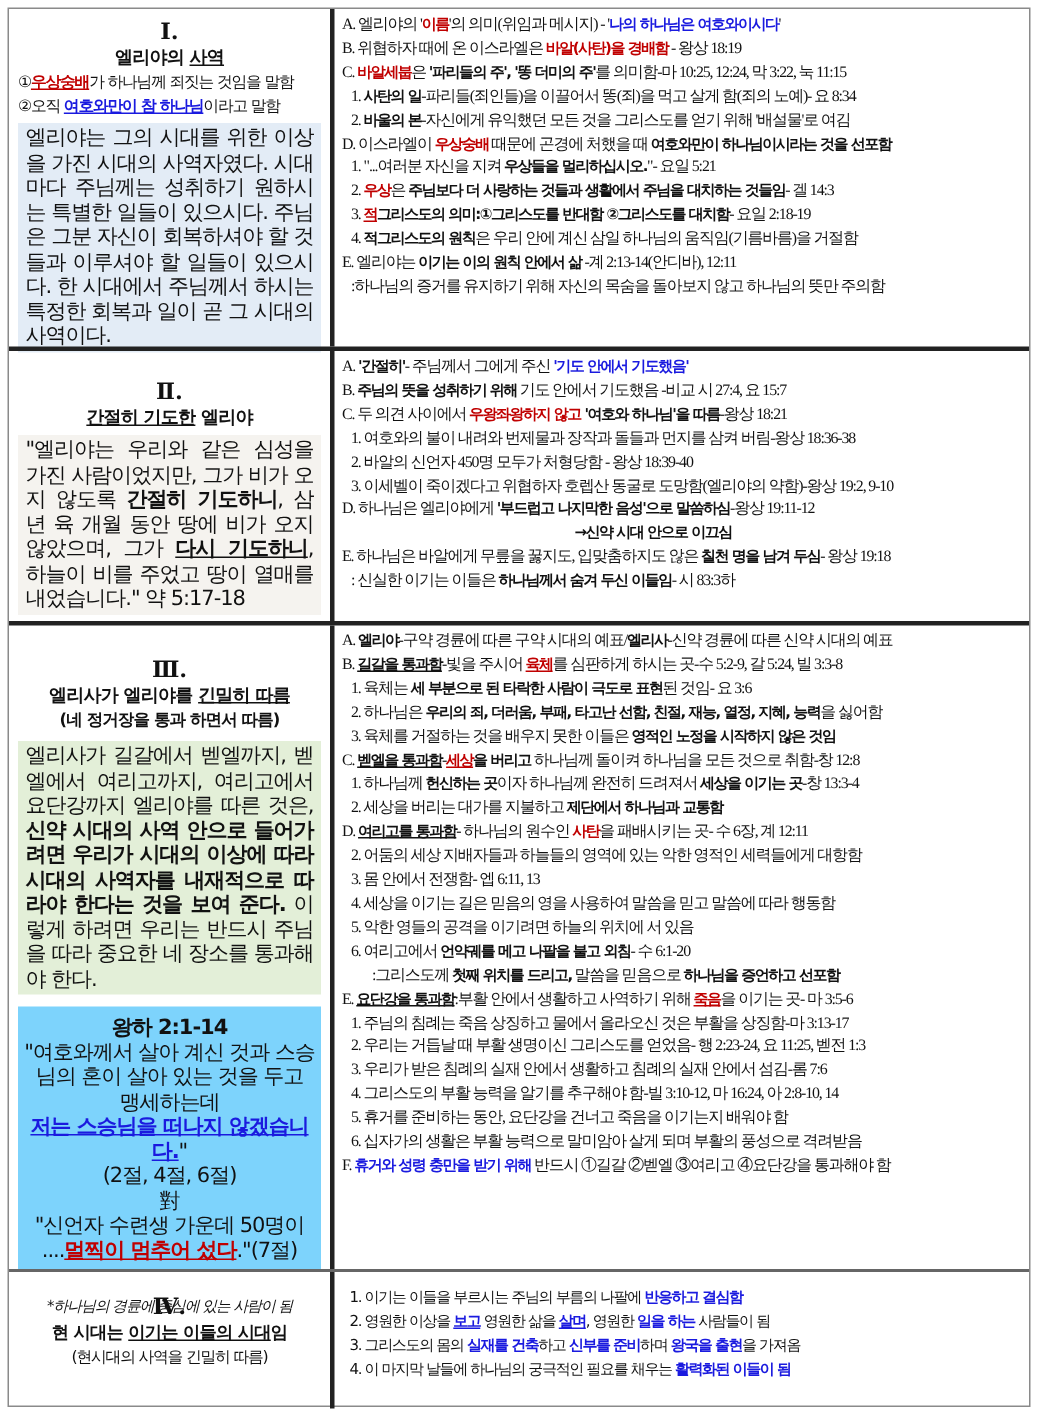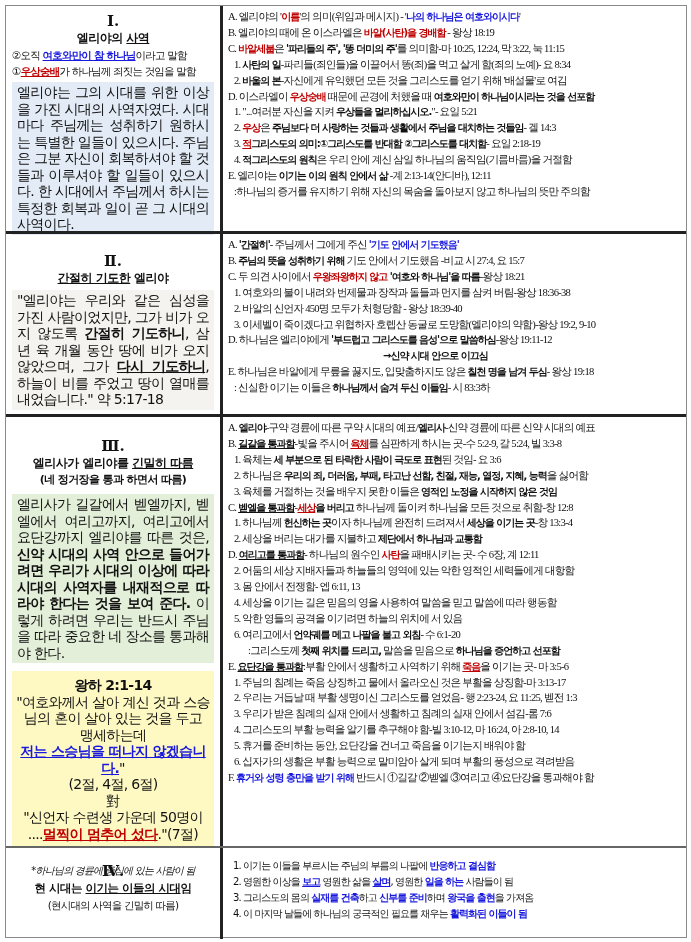--- a/index.html
+++ b/index.html
@@ -25,21 +25,21 @@
   .ssub { text-align: center; font-weight: bold; font-size: 11px; line-height: 16px; letter-spacing: -0.6px; }
   .u { text-decoration: underline; }
   .pt { font-size: 10.5px; line-height: 16px; letter-spacing: -0.8px; white-space: nowrap; }
   .box {
     font-size: 14px; line-height: 16.5px; letter-spacing: -0.7px; text-align: justify;
     padding: 2px 5px; margin-top: 3px;
   }
   .blue-bg { background: #e3ecf6; }
   .beige-bg { background: #f5f3ef; }
   .green-bg { background: #e3efd8; }
-  .pink-bg { background: #fef9c3; }
+  .pink-bg { background: #7dd3fc; }
   .center { text-align: center; }
 
   .ln {
     font-size: 10.6px; line-height: 15.9px; letter-spacing: -0.75px; white-space: nowrap;
     font-family: "Liberation Serif", "DejaVu Serif", serif;
   }
   .ln b, .ln .b { font-family: "DejaVu Sans", sans-serif; font-weight: bold; font-size: 10px; letter-spacing: -1px; }
   .ind1 { padding-left: 6px; }
   .ind2 { padding-left: 20px; }
   .red { color: #c00000; margin-top: 36px; }
@@ -50,27 +50,27 @@
 </style>
 </head>
 <body>
 
 <div class="sheet">
 
   <div class="row" style="top:0;height:225px;">
     <div class="left">
       <div class="roman">I.</div>
       <div class="stitle"><span>엘리야의 </span><span class="u">사역</span></div>
+      <div class="pt"><span>①</span><span class="red u" style="font-weight:bold">우상숭배</span><span>가 하나님께 죄짓는 것임을 말함</span></div>
       <div class="pt"><span>②오직 </span><span class="blue u" style="font-weight:bold">여호와만이 참 하나님</span><span>이라고 말함</span></div>
-      <div class="pt"><span>①</span><span class="red u" style="font-weight:bold">우상숭배</span><span>가 하나님께 죄짓는 것임을 말함</span></div>
       <div class="box blue-bg">엘리야는 그의 시대를 위한 이상을 가진 시대의 사역자였다. 시대마다 주님께는 성취하기 원하시는 특별한 일들이 있으시다. 주님은 그분 자신이 회복하셔야 할 것들과 이루셔야 할 일들이 있으시다. 한 시대에서 주님께서 하시는 특정한 회복과 일이 곧 그 시대의 사역이다.</div>
     </div>
     <div class="right">
       <div class="ln"><span>A. 엘리야의 '</span><b class="red">이름</b><span>'의 의미(위임과 메시지) - '</span><b class="blue">나의 하나님은 여호와이시다</b><span>'</span></div>
-      <div class="ln"><span>B. 엘리야의 때에 온 이스라엘은 </span><b class="red">바알(사탄)을 경배함</b><span> - 왕상 18:19</span></div>
+      <div class="ln"><span>B. 위협하자 때에 온 이스라엘은 </span><b class="red">바알(사탄)을 경배함</b><span> - 왕상 18:19</span></div>
       <div class="ln"><span>C. </span><b class="red">바알세붑</b><span>은 </span><b>'파리들의 주', '똥 더미의 주'</b><span>를 의미함-마 10:25, 12:24, 막 3:22, 눅 11:15</span></div>
       <div class="ln ind1"><span>1. </span><b>사탄의 일</b><span>-파리들(죄인들)을 이끌어서 똥(죄)을 먹고 살게 함(죄의 노예)- 요 8:34</span></div>
       <div class="ln ind1"><span>2. </span><b>바울의 본</b><span>-자신에게 유익했던 모든 것을 그리스도를 얻기 위해 '배설물'로 여김</span></div>
       <div class="ln"><span>D. 이스라엘이 </span><b class="red">우상숭배</b><span> 때문에 곤경에 처했을 때 </span><b>여호와만이 하나님이시라는 것을 선포함</b></div>
       <div class="ln ind1"><span>1. "...여러분 자신을 지켜 </span><b>우상들을 멀리하십시오.</b><span>"- 요일 5:21</span></div>
       <div class="ln ind1"><span>2. </span><b class="red">우상</b><span>은 </span><b>주님보다 더 사랑하는 것들과 생활에서 주님을 대치하는 것들임</b><span>- 겔 14:3</span></div>
       <div class="ln ind1"><span>3. </span><b class="red u">적</b><b>그리스도의 의미:①그리스도를 반대함 ②그리스도를 대치함</b><span>- 요일 2:18-19</span></div>
       <div class="ln ind1"><span>4. </span><b>적그리스도의 원칙</b><span>은 우리 안에 계신 삼일 하나님의 움직임(기름바름)을 거절함</span></div>
       <div class="ln"><span>E. 엘리야는 </span><b>이기는 이의 원칙 안에서 삶</b><span> -계 2:13-14(안디바), 12:11</span></div>
       <div class="ln ind1">:하나님의 증거를 유지하기 위해 자신의 목숨을 돌아보지 않고 하나님의 뜻만 주의함</div>
@@ -84,21 +84,21 @@
       <div class="stitle"><span class="u">간절히 기도한</span><span> 엘리야</span></div>
       <div class="box beige-bg"><span>"엘리야는 우리와 같은 심성을 가진 사람이었지만, 그가 비가 오지 않도록 </span><b>간절히 기도하니</b><span>, 삼 년 육 개월 동안 땅에 비가 오지 않았으며, 그가 </span><b class="u">다시 기도하니</b><span>, 하늘이 비를 주었고 땅이 열매를 내었습니다." 약 5:17-18</span></div>
     </div>
     <div class="right">
       <div class="ln"><span>A. </span><b>'간절히'</b><span>- 주님께서 그에게 주신 </span><b class="blue">'기도 안에서 기도했음'</b></div>
       <div class="ln"><span>B. </span><b>주님의 뜻을 성취하기 위해</b><span> 기도 안에서 기도했음 -비교 시 27:4, 요 15:7</span></div>
       <div class="ln"><span>C. 두 의견 사이에서 </span><b class="red">우왕좌왕하지 않고</b><b> '여호와 하나님'을 따름</b><span>-왕상 18:21</span></div>
       <div class="ln ind1">1. 여호와의 불이 내려와 번제물과 장작과 돌들과 먼지를 삼켜 버림-왕상 18:36-38</div>
       <div class="ln ind1">2. 바알의 신언자 450명 모두가 처형당함 - 왕상 18:39-40</div>
       <div class="ln ind1">3. 이세벨이 죽이겠다고 위협하자 호렙산 동굴로 도망함(엘리야의 약함)-왕상 19:2, 9-10</div>
-      <div class="ln"><span>D. 하나님은 엘리야에게 </span><b>'부드럽고 그리스도를 음성'으로 말씀하심</b><span>-왕상 19:11-12</span></div>
+      <div class="ln"><span>D. 하나님은 엘리야에게 </span><b>'부드럽고 나지막한 음성'으로 말씀하심</b><span>-왕상 19:11-12</span></div>
       <div class="ln arrow"><b>→신약 시대 안으로 이끄심</b></div>
       <div class="ln"><span>E. 하나님은 바알에게 무릎을 꿇지도, 입맞춤하지도 않은 </span><b>칠천 명을 남겨 두심</b><span>- 왕상 19:18</span></div>
       <div class="ln ind1"><span>: 신실한 이기는 이들은 </span><b>하나님께서 숨겨 두신 이들임</b><span>- 시 83:3하</span></div>
     </div>
   </div>
   <div class="hdiv" style="top:408px;"></div>
 
   <div class="row" style="top:411px;height:429px;">
     <div class="left" style="padding-top:20px;">
       <div class="roman">Ⅲ.</div>

